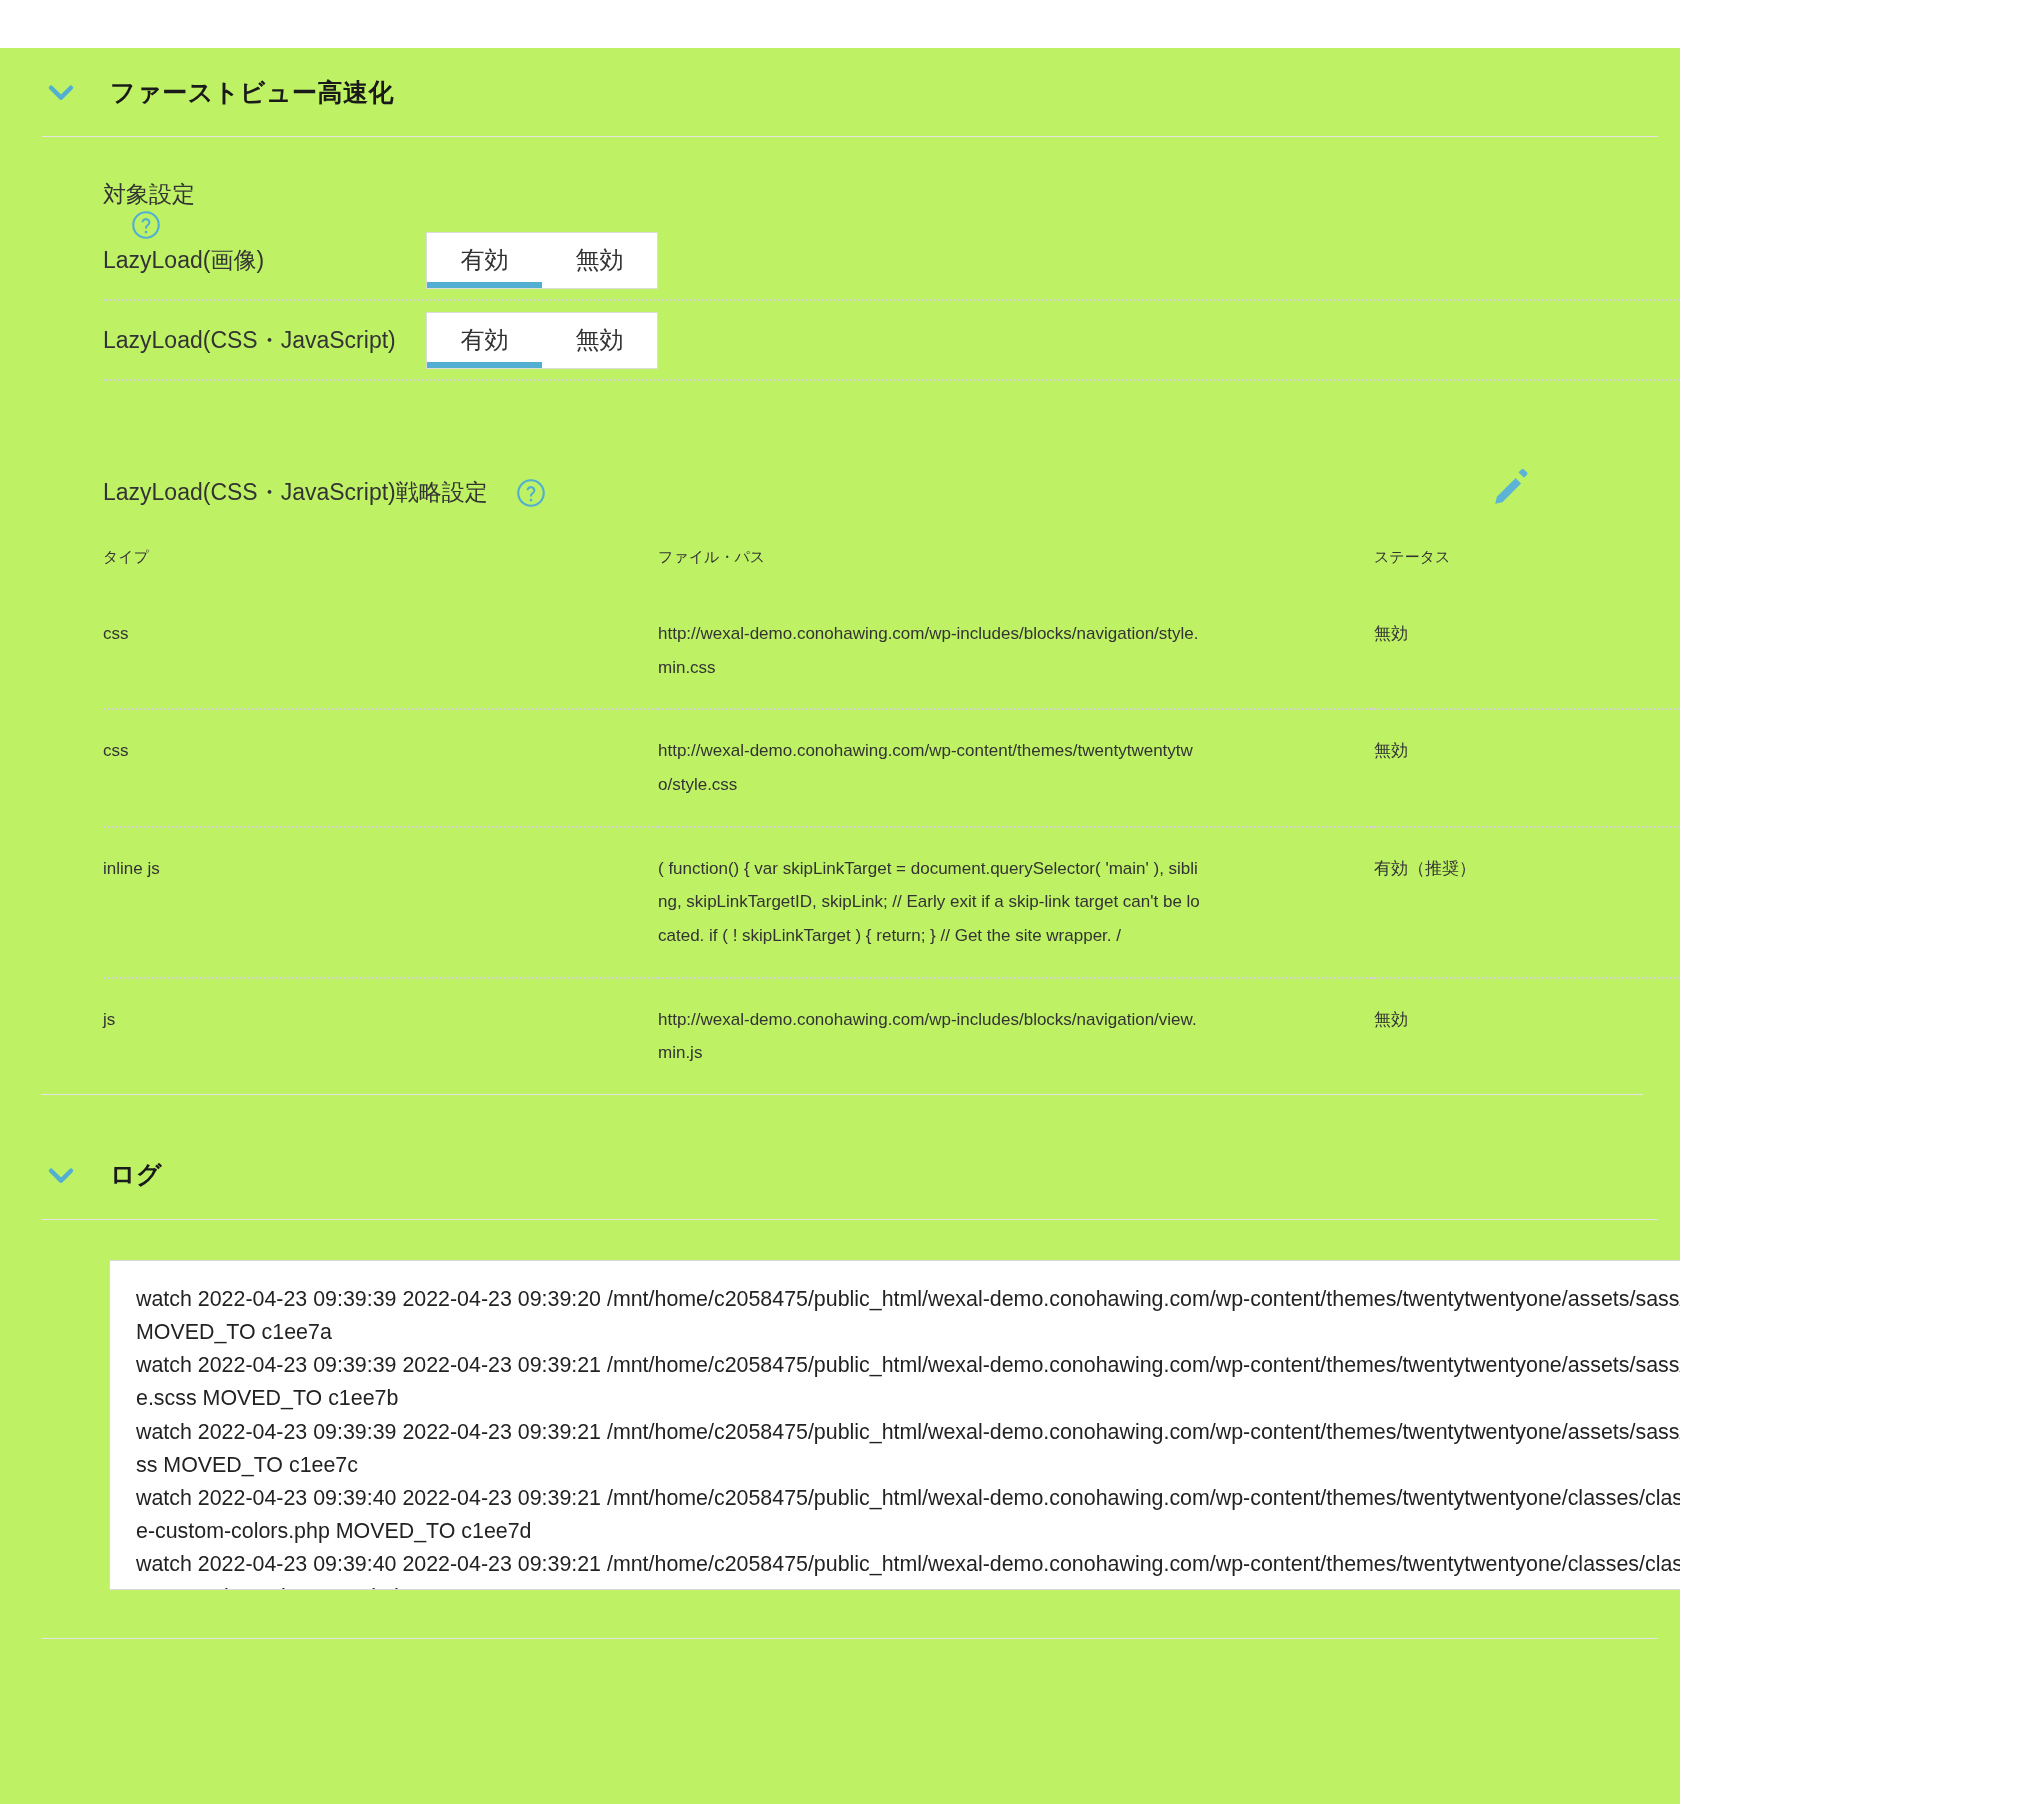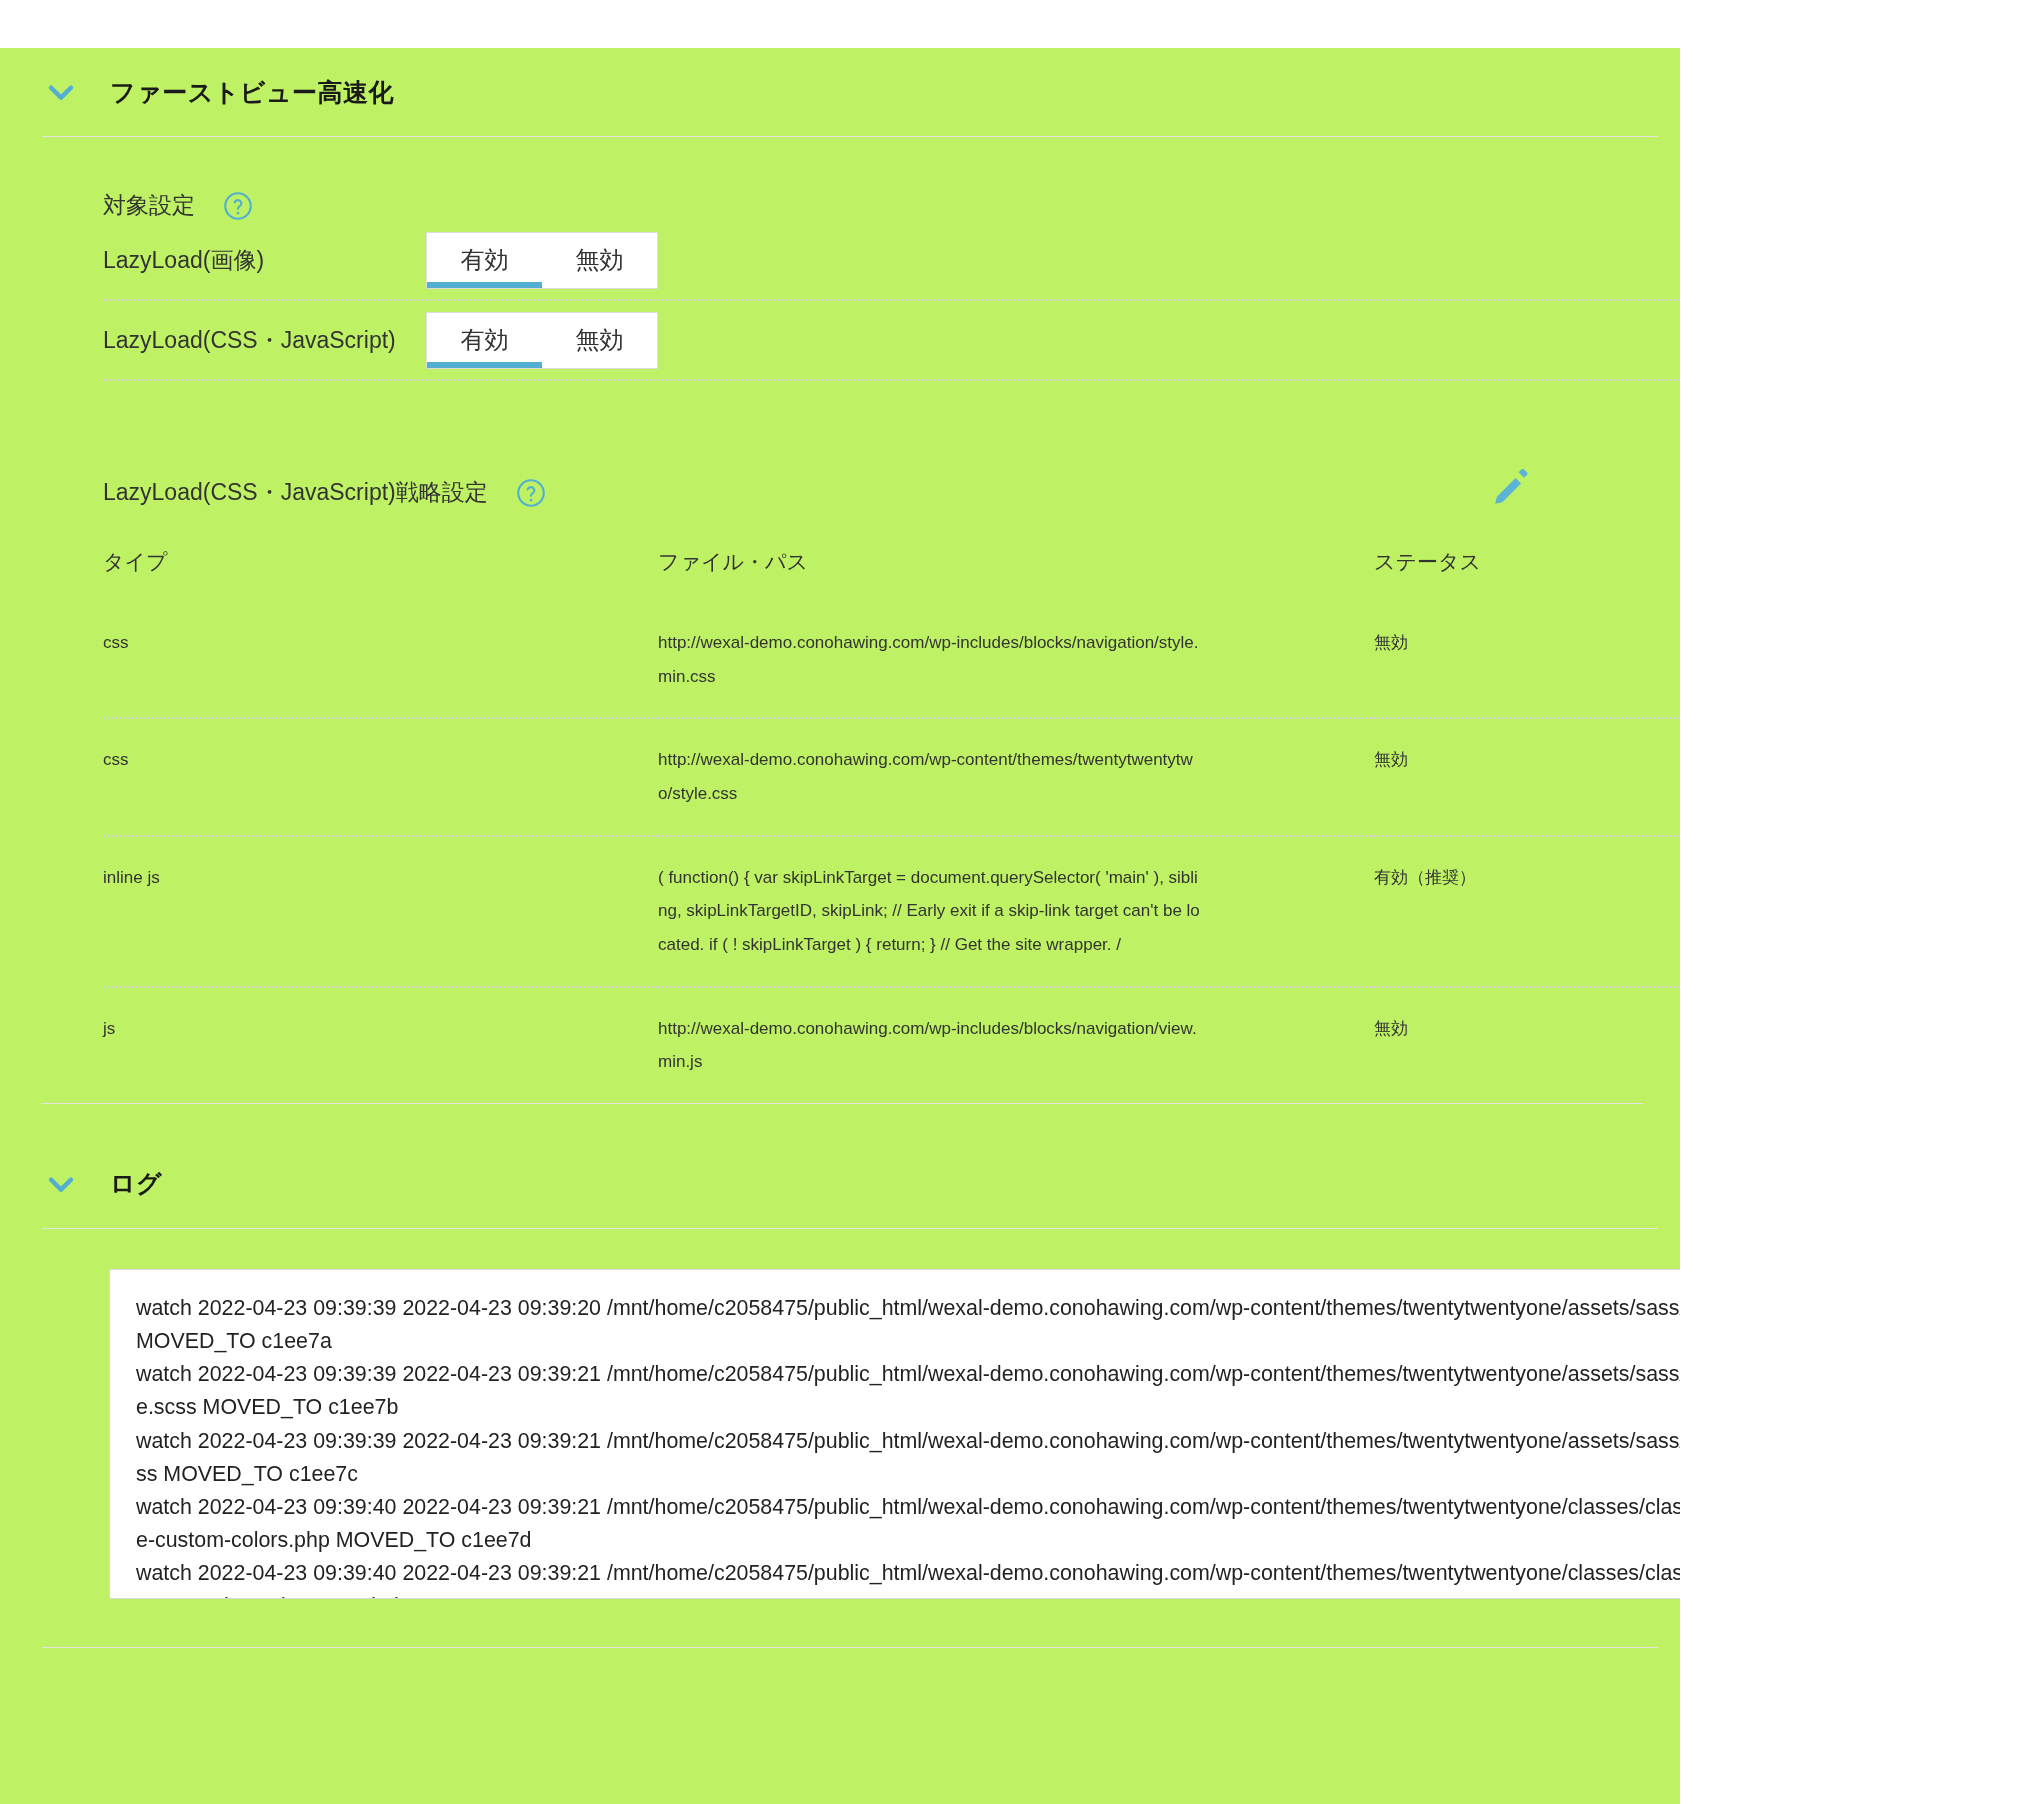--- a/index.html
+++ b/index.html
@@ -48,22 +48,23 @@
     background: #e4e4e4;
     margin: 0 22px 0 42px;
   }
 
   
   .target-block {
     padding: 42px 0 0 103px;
   }
   .label-with-help {
     display: flex;
-    align-items: flex-end;
+    align-items: flex-start;
     height: 42px;
+    flex-direction: column;
   }
   .field-label {
     font-size: 23px;
     color: #333333;
   }
   .help-icon {
     width: 30px;
     height: 30px;
     margin-left: 28px;
     flex: none;
@@ -132,21 +133,21 @@
   .pencil-btn svg { display: block; }
 
   table.strategy {
     border-collapse: collapse;
     width: 1895px;
     margin-top: 26px;
     table-layout: fixed;
   }
   table.strategy th {
     text-align: left;
-    font-size: 21px;
+    font-size: 15px;
     font-weight: normal;
     color: #333333;
     padding: 14px 0 26px 0;
     vertical-align: top;
   }
   table.strategy td {
     font-size: 17px;
     color: #333333;
     vertical-align: top;
     padding: 24px 0 24px 0;

